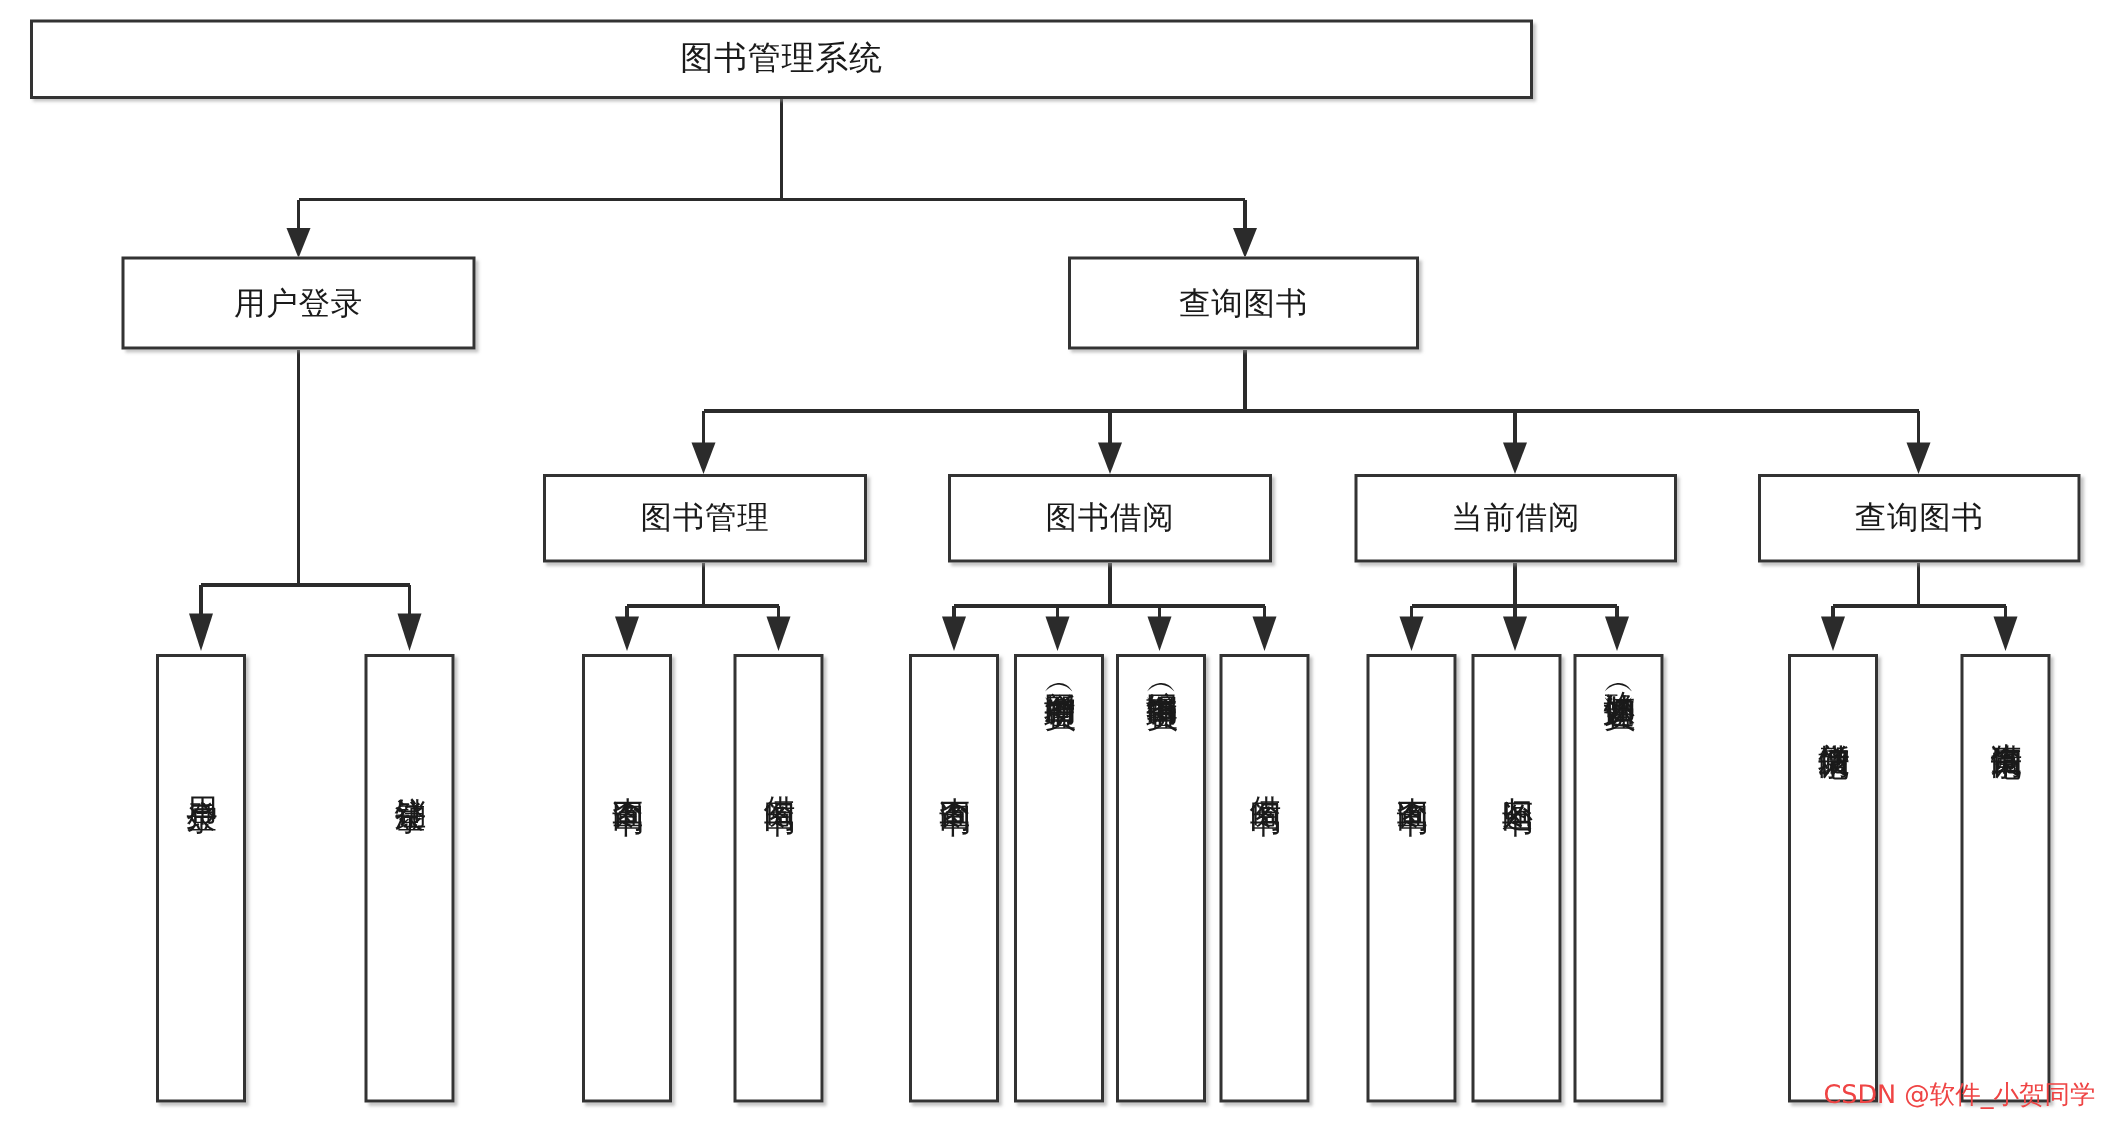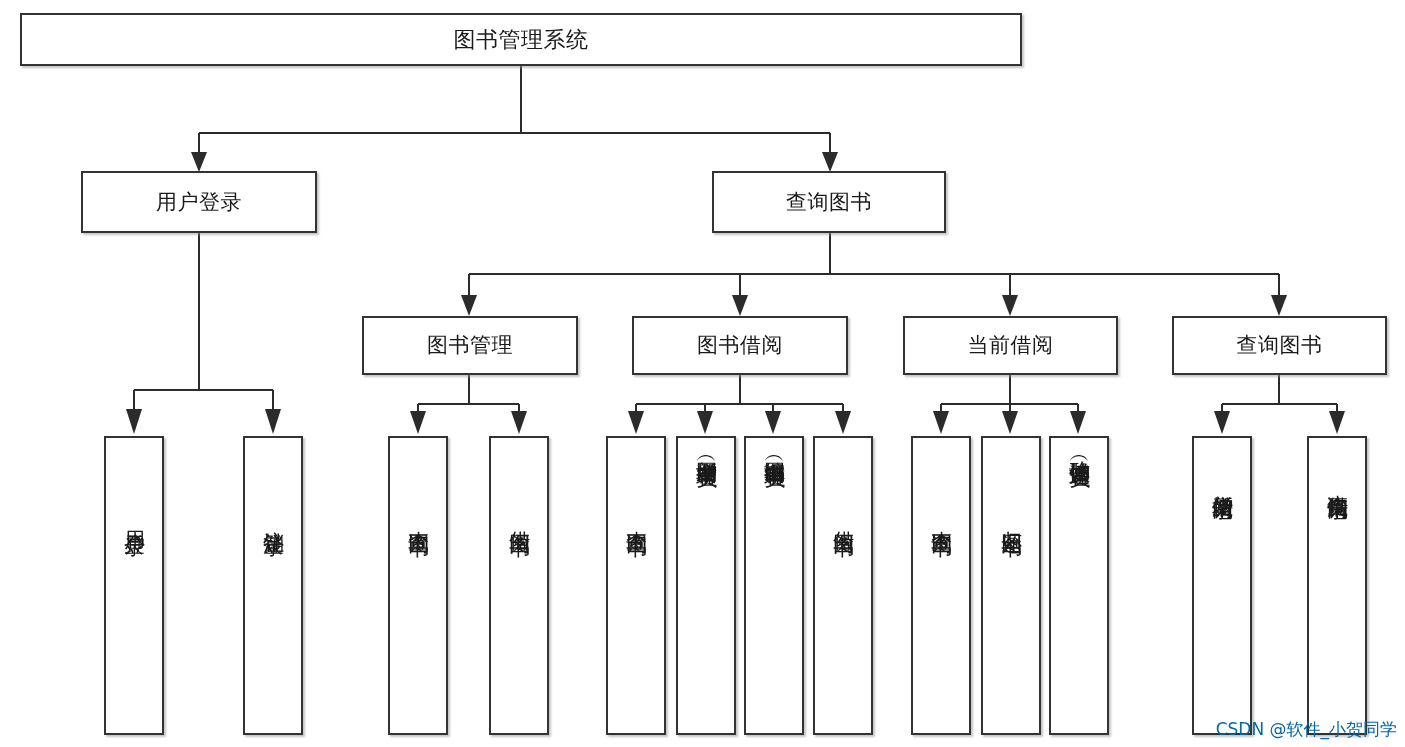--- a/index.html
+++ b/index.html
@@ -75,21 +75,21 @@
     letter-spacing: 2px;
     white-space: nowrap;
   }
   .node.v.tall .label { letter-spacing: 1px; }
   
   #watermark {
     position: absolute;
     right: 8px;
     bottom: 6px;
     font-size: 17px;
-    color: #0369a1;
+    color: #ef4444;
     z-index: 5;
     user-select: none;
     white-space: nowrap;
   }
 </style>
 </head>
 <body>
 
 <div id="canvas">
 

